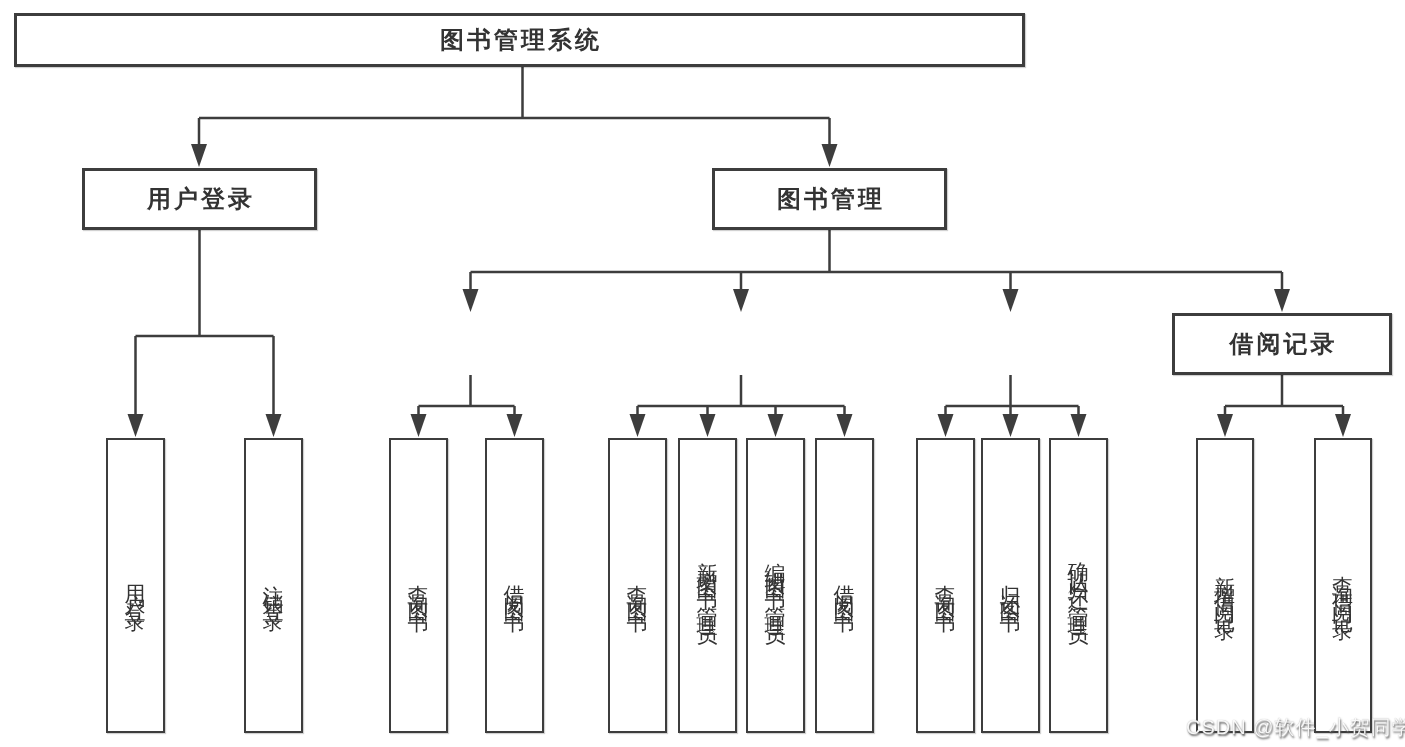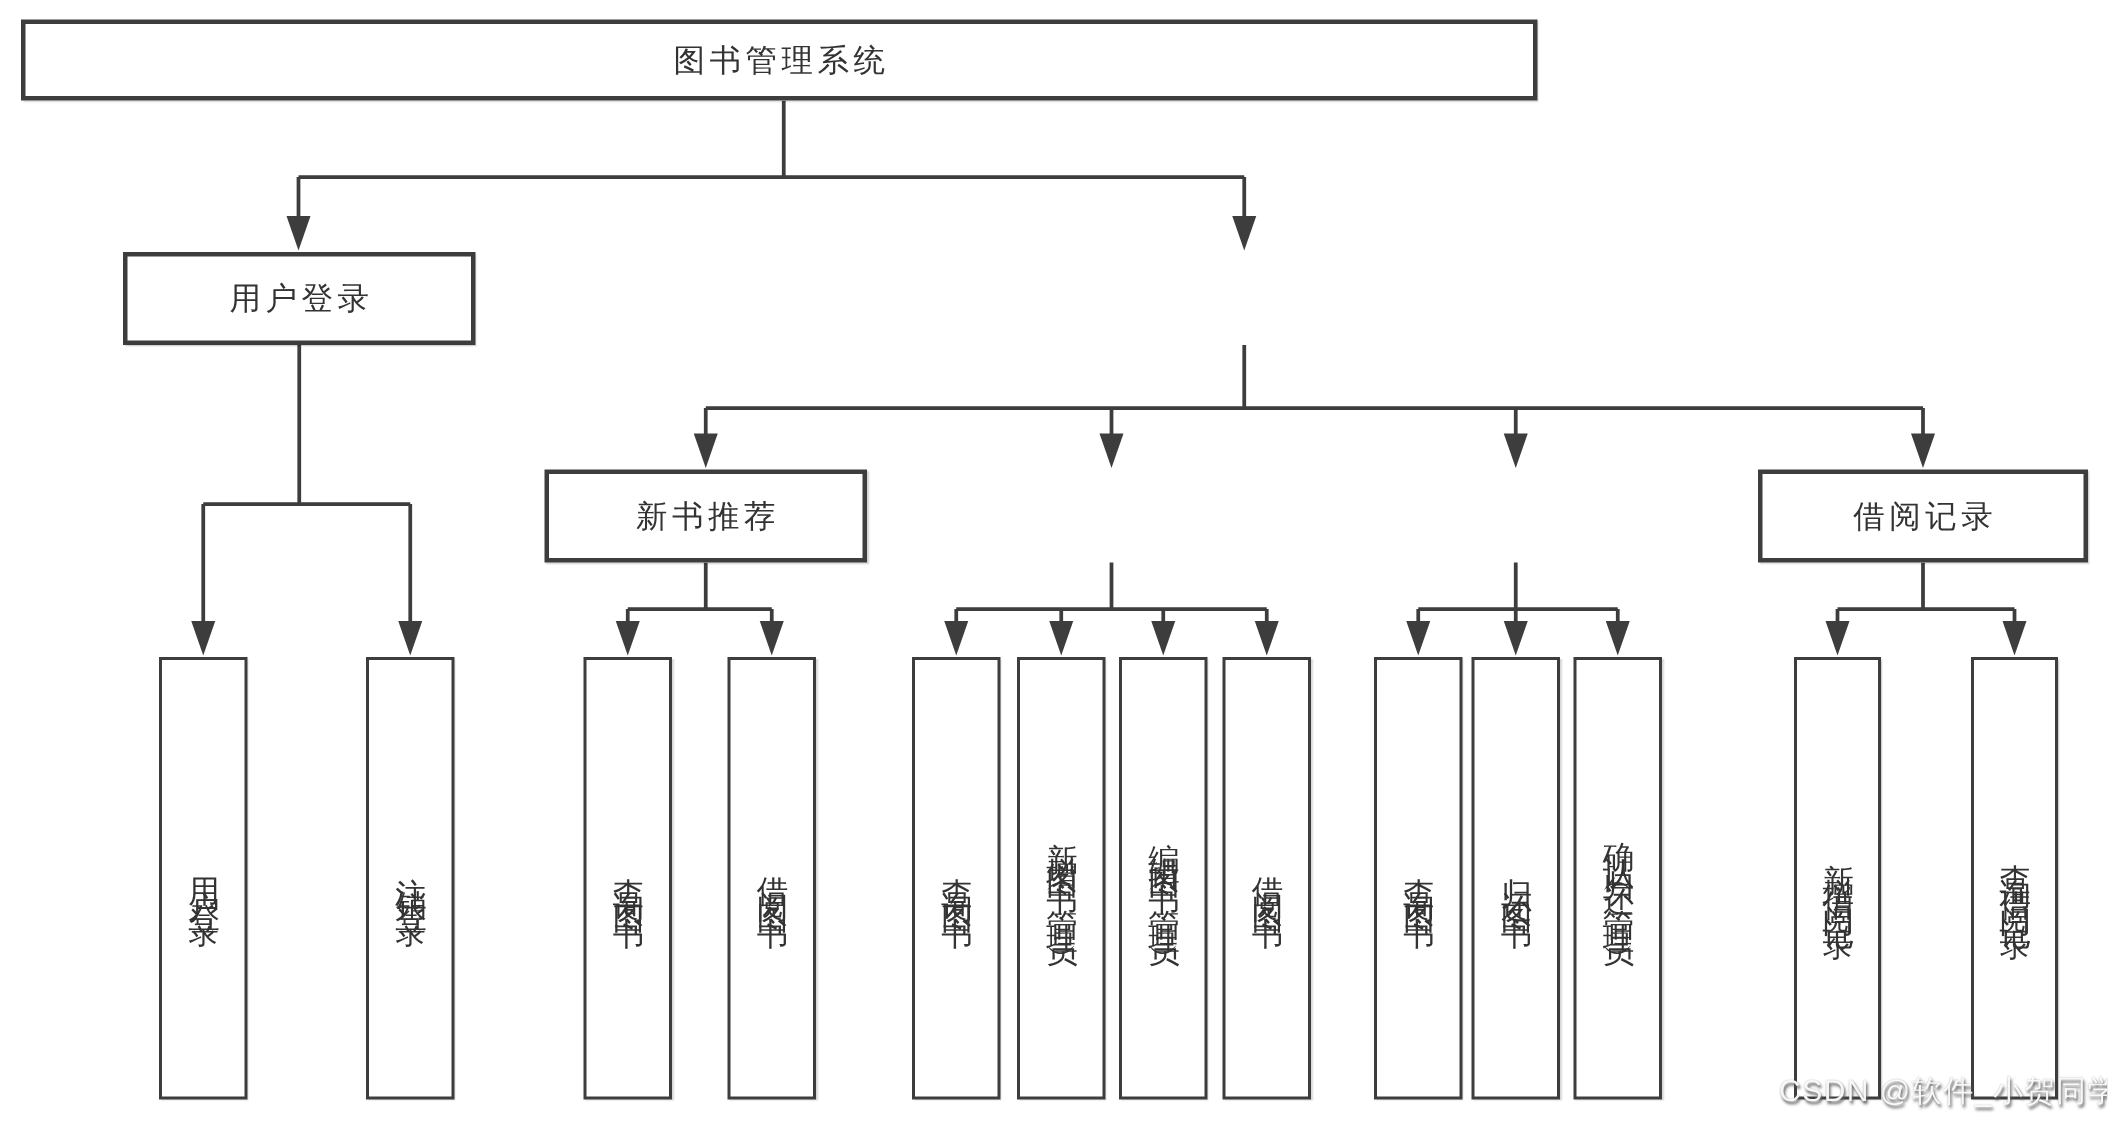--- a/index.html
+++ b/index.html
@@ -14,24 +14,25 @@
   .node{
     position:absolute;
     box-sizing:border-box;
     background:#fff;
     border:3px solid #3d3d3d;
     display:flex;align-items:center;justify-content:center;
     color:#333;
     box-shadow:1px 1px 1px rgba(0,0,0,0.18);
   }
   .node .hlabel{
-    font-size:21px;
+    font-size:24px;
     letter-spacing:3px;
     white-space:nowrap;
     text-indent:3px;
+    font-weight:bold;
   }
   .leaf{
     border-width:2.5px;
   }
   .leaf .vlabel{
     writing-mode:vertical-rl;
     font-size:21px;
     letter-spacing:9px;
     line-height:1;
     color:#333;
@@ -112,24 +113,24 @@
     </g>
   </svg>
 
   <div class="node" id="n-root">
     <span class="hlabel">图书管理系统</span>
   </div>
 
   <div class="node" id="n-user-login">
     <span class="hlabel">用户登录</span>
   </div>
+  <div class="node" id="n-book-mgmt">
+    <span class="hlabel">图书管理</span>
+  </div>
 
-  <div class="node" id="n-new-book">
-    <span class="hlabel">新书推荐</span>
-  </div>
   <div class="node" id="n-borrow-record">
     <span class="hlabel">借阅记录</span>
   </div>
 
   <div class="node leaf" id="l-a1">
     <span class="vlabel">用户登录</span>
   </div>
   <div class="node leaf" id="l-a2">
     <span class="vlabel">注销登录</span>
   </div>

